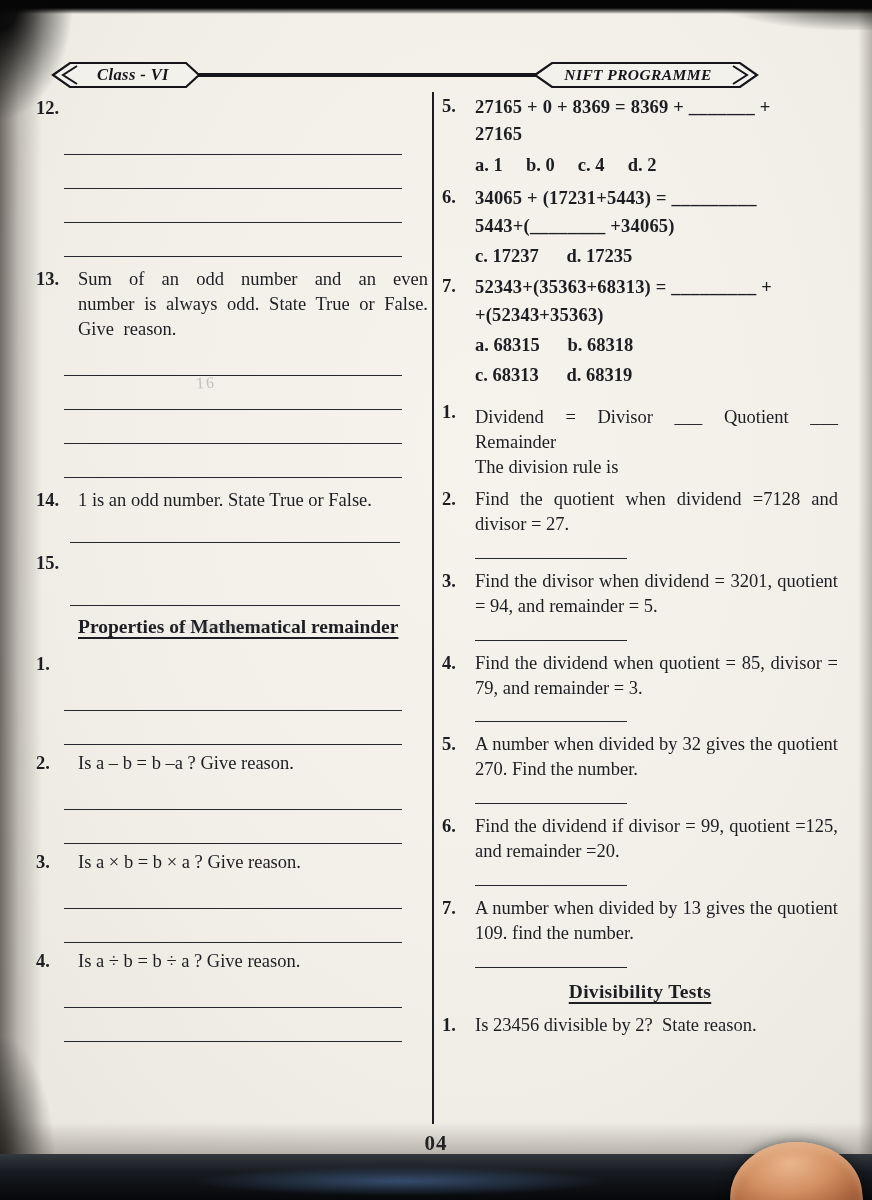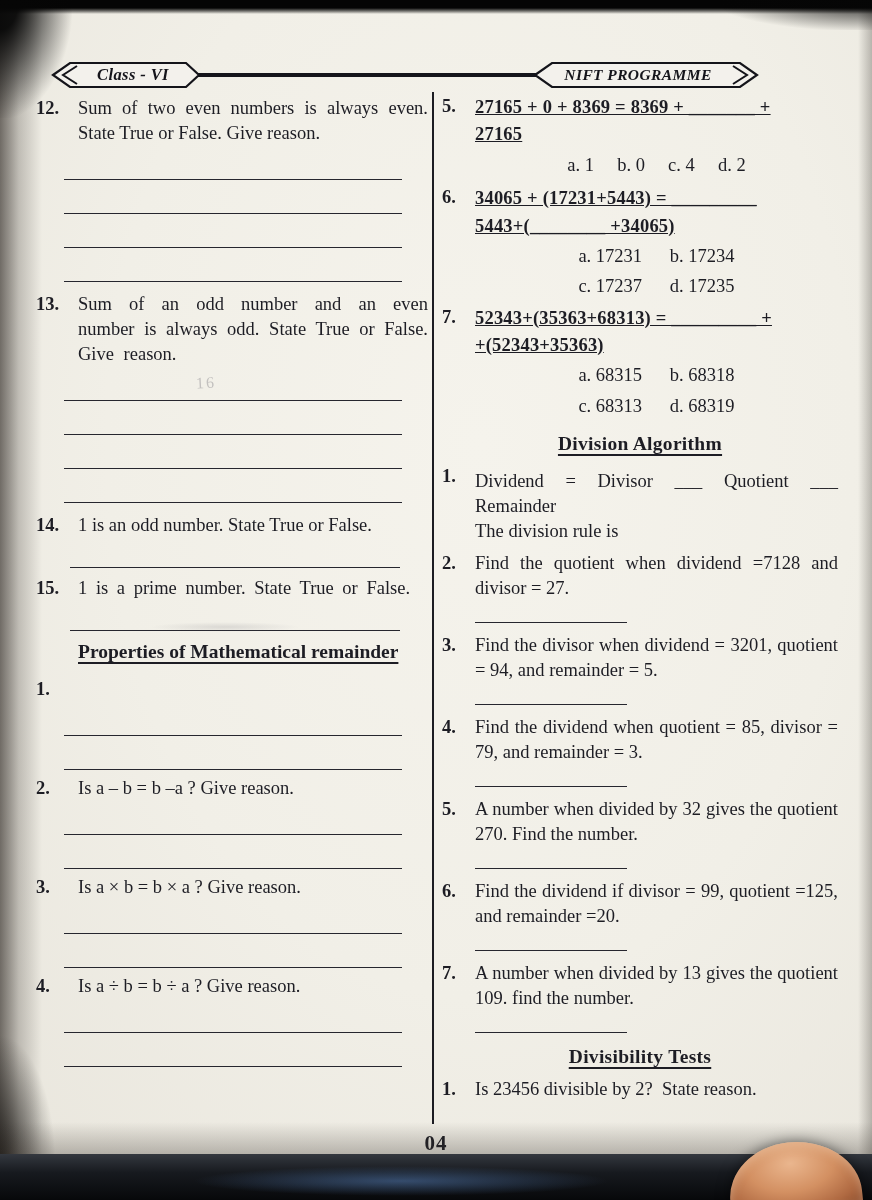--- a/index.html
+++ b/index.html
@@ -72,22 +72,22 @@
   .ans-line { border-bottom:1.7px solid #26262e; margin-left:28px; width:338px; }
   .g4 { margin-bottom:10px; } .g4 .ans-line { height:34px; }
   .g1 { margin-bottom:8px; }  .g1 .ans-line { height:30px; margin-left:34px; width:330px; }
   .g2 { margin-bottom:6px; }  .g2 .ans-line { height:34px; }
 
   .props-heading { margin:0 0 12px 42px; width:350px; font-weight:700; font-size:19.5px; line-height:1.35;
     text-align:justify; text-decoration:underline; text-decoration-thickness:1.8px; text-underline-offset:4px; }
 
   
   .qbody { flex:1 1 auto; }
-  .expr { font-weight:700; line-height:1.48; letter-spacing:.2px;text-decoration:underline; }
-  .opts { font-weight:400; line-height:1.48; white-space:pre-wrap; margin-top:3px;text-align:center; }
+  .expr { font-weight:700; line-height:1.48; letter-spacing:.2px; }
+  .opts { font-weight:700; line-height:1.48; white-space:pre-wrap; margin-top:3px; }
   .mcq5 { margin-bottom:6px; } .mcq6 { margin-bottom:4px; } .mcq7 { margin-bottom:10px; }
 
   .sec-heading { text-align:center; font-weight:700; font-size:19.5px; line-height:1.4; margin-bottom:7px;
     text-decoration:underline; text-decoration-thickness:1.8px; text-underline-offset:4px; letter-spacing:.3px; }
   .sec-heading.divisibility { }
 
   .dline { line-height:1.35; }
   .dline2 { margin-top:5px; text-align:justify; }
   .d1 { margin-bottom:7px; }
   .dq { margin-bottom:0; }
@@ -123,21 +123,20 @@
         <div class="banner-label">NIFT PROGRAMME</div>
       </div>
     </div>
 
     <div class="divider"></div>
 
     <div class="col col-left">
 
       <div class="q">
         <div class="qnum">12.</div>
-        <div class="qtext">Sum of two even numbers is always even. State True or False. Give reason.</div>
       </div>
       <div class="lines g4">
         <div class="ans-line"></div>
         <div class="ans-line"></div>
         <div class="ans-line"></div>
         <div class="ans-line"></div>
       </div>
 
       <div class="q">
         <div class="qnum">13.</div>
@@ -153,21 +152,20 @@
       <div class="q">
         <div class="qnum">14.</div>
         <div class="qtext">1 is an odd number. State True or False.</div>
       </div>
       <div class="lines g1">
         <div class="ans-line"></div>
       </div>
 
       <div class="q">
         <div class="qnum">15.</div>
-        <div class="qtext spread">1 is a prime number. State True or False.</div>
       </div>
       <div class="lines g1">
         <div class="ans-line"></div>
       </div>
 
       <div class="props-heading">Properties of Mathematical remainder</div>
 
       <div class="q">
         <div class="qnum">1.</div>
       </div>
@@ -213,36 +211,34 @@
           <div class="expr">27165</div>
           <div class="opts">a. 1     b. 0     c. 4     d. 2</div>
         </div>
       </div>
 
       <div class="q mcq6">
         <div class="qnum">6.</div>
         <div class="qbody">
           <div class="expr">34065 + (17231+5443) = _________</div>
           <div class="expr">5443+(________ +34065)</div>
-          <div class="opts">a. 17231      b. 17234</div>
           <div class="opts">c. 17237      d. 17235</div>
         </div>
       </div>
 
       <div class="q mcq7">
         <div class="qnum">7.</div>
         <div class="qbody">
           <div class="expr">52343+(35363+68313) = _________ +</div>
           <div class="expr">+(52343+35363)</div>
           <div class="opts">a. 68315      b. 68318</div>
           <div class="opts">c. 68313      d. 68319</div>
         </div>
       </div>
 
-      <div class="sec-heading">Division Algorithm</div>
 
       <div class="q d1">
         <div class="qnum">1.</div>
         <div class="qbody">
           <div class="dline dline2">Dividend = Divisor ___ Quotient ___ Remainder</div>
           <div class="dline">The division rule is</div>
         </div>
       </div>
 
       <div class="q dq">

